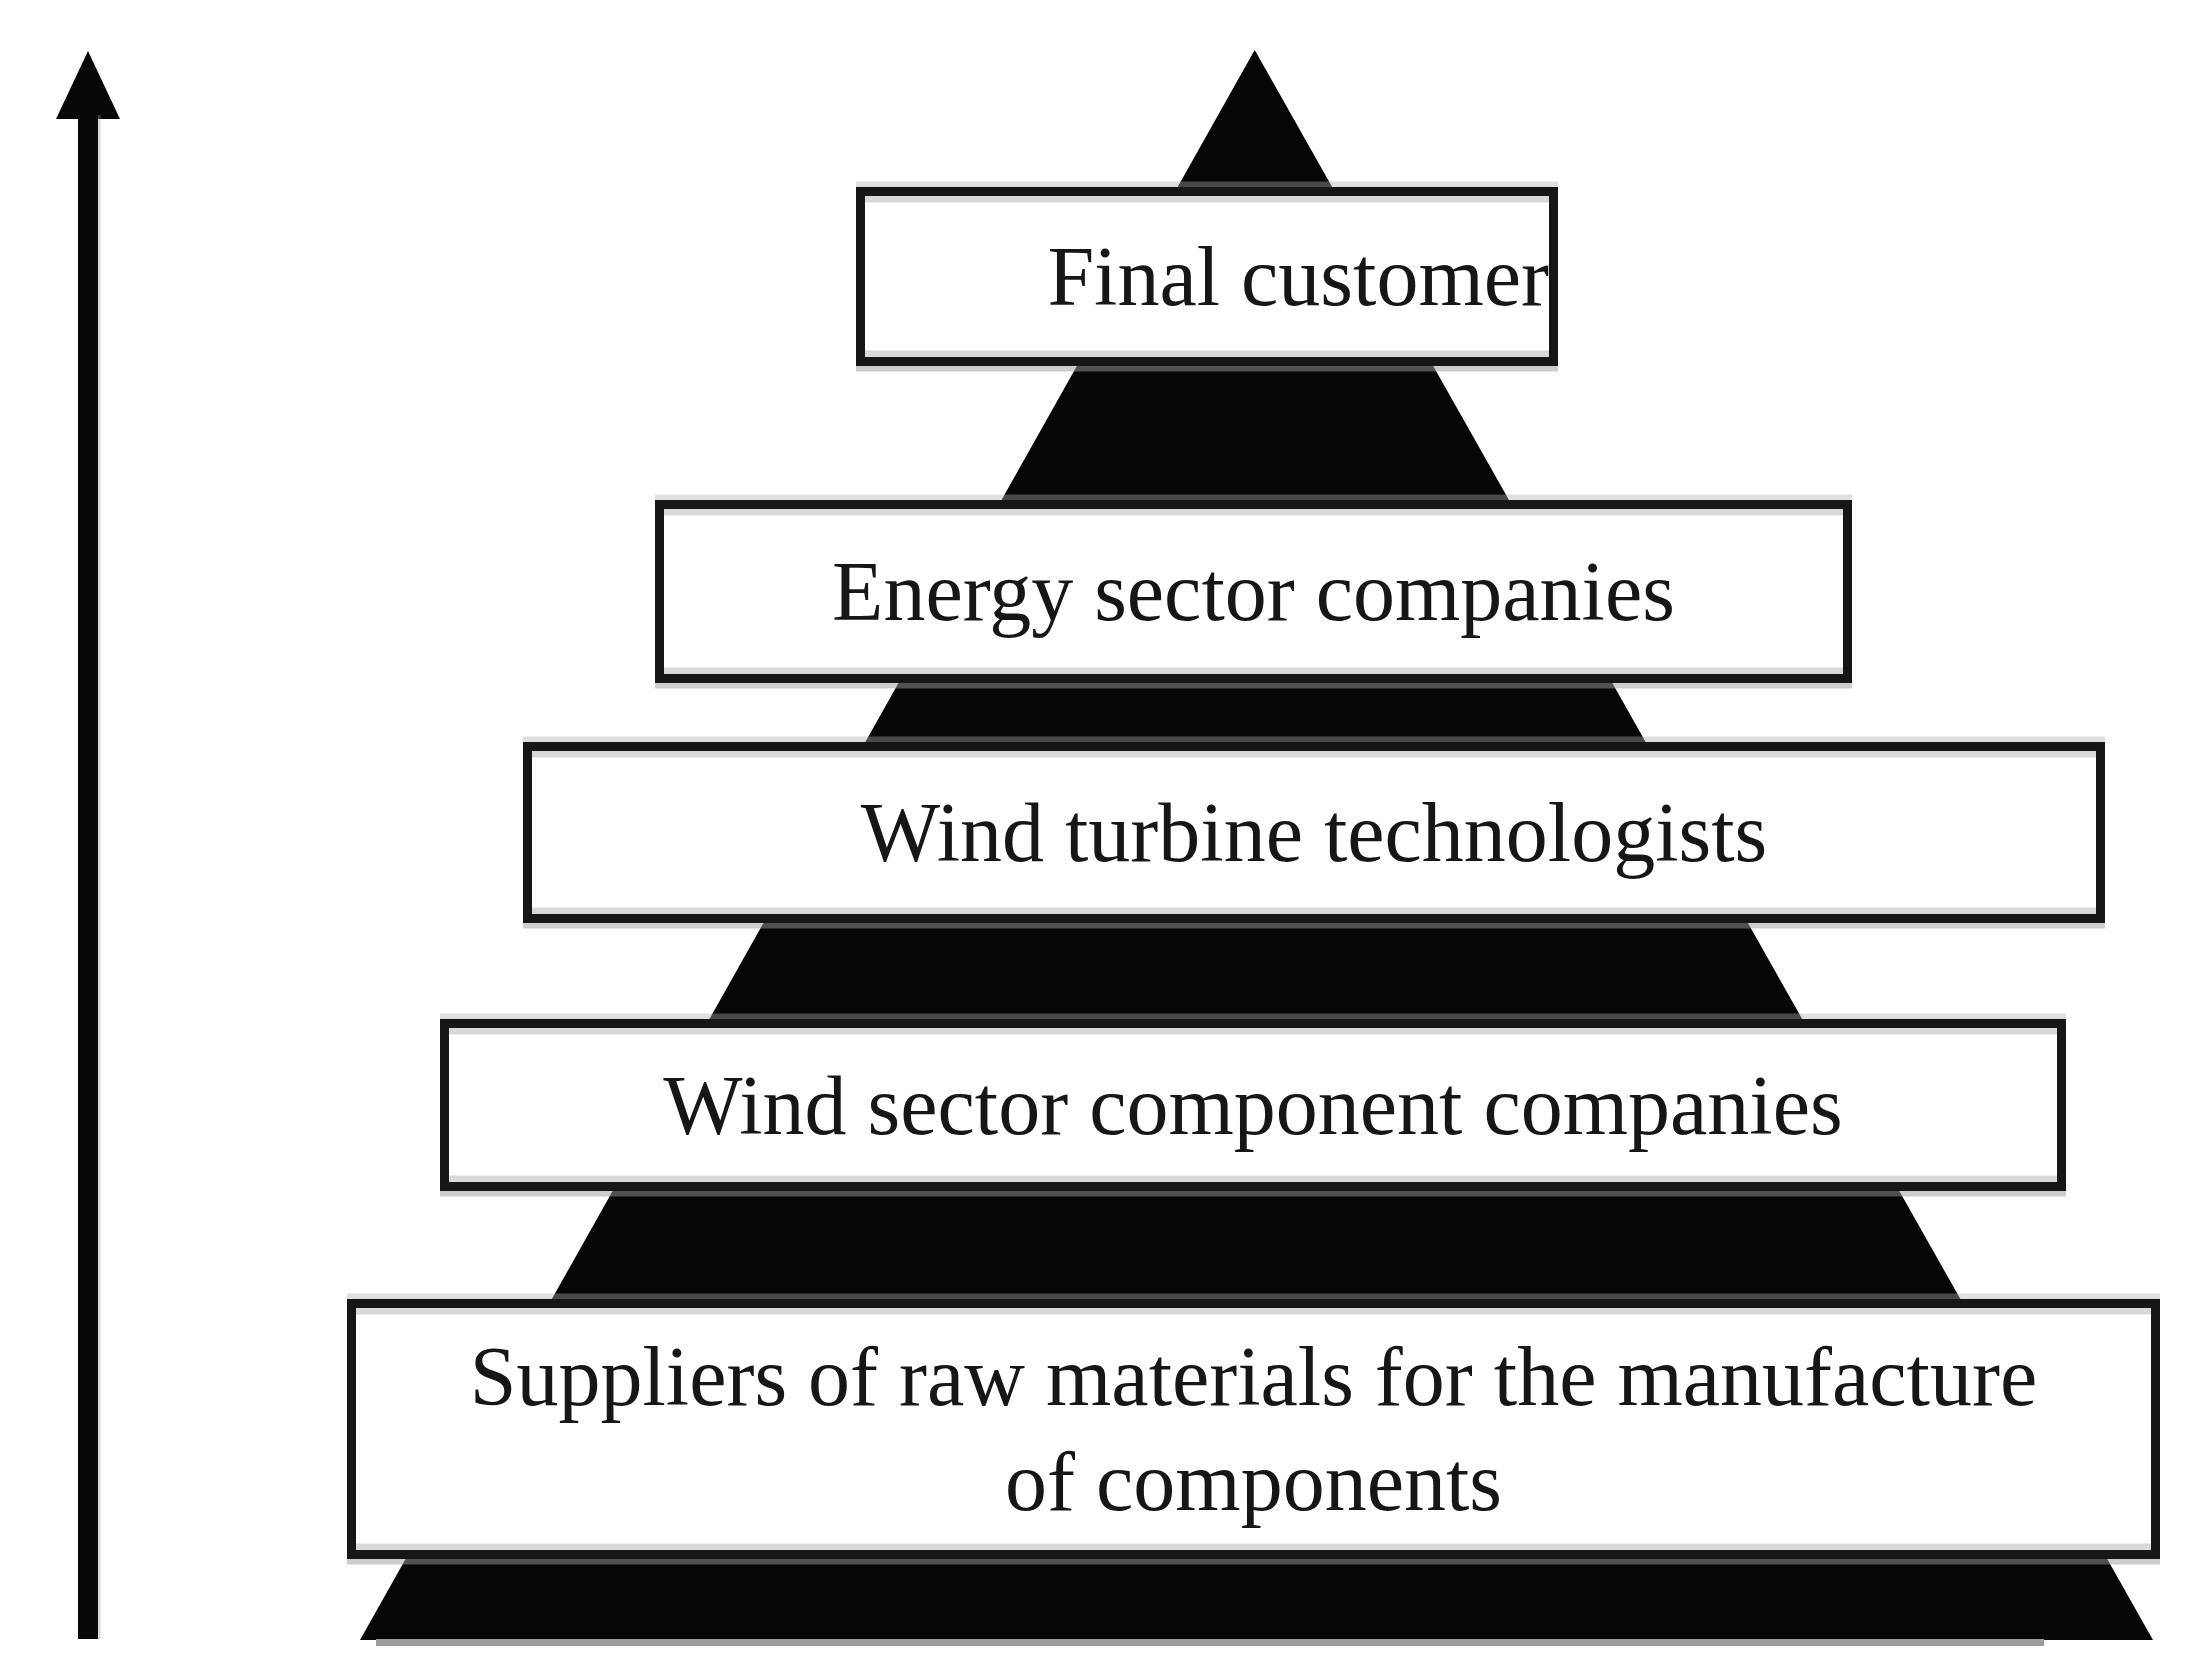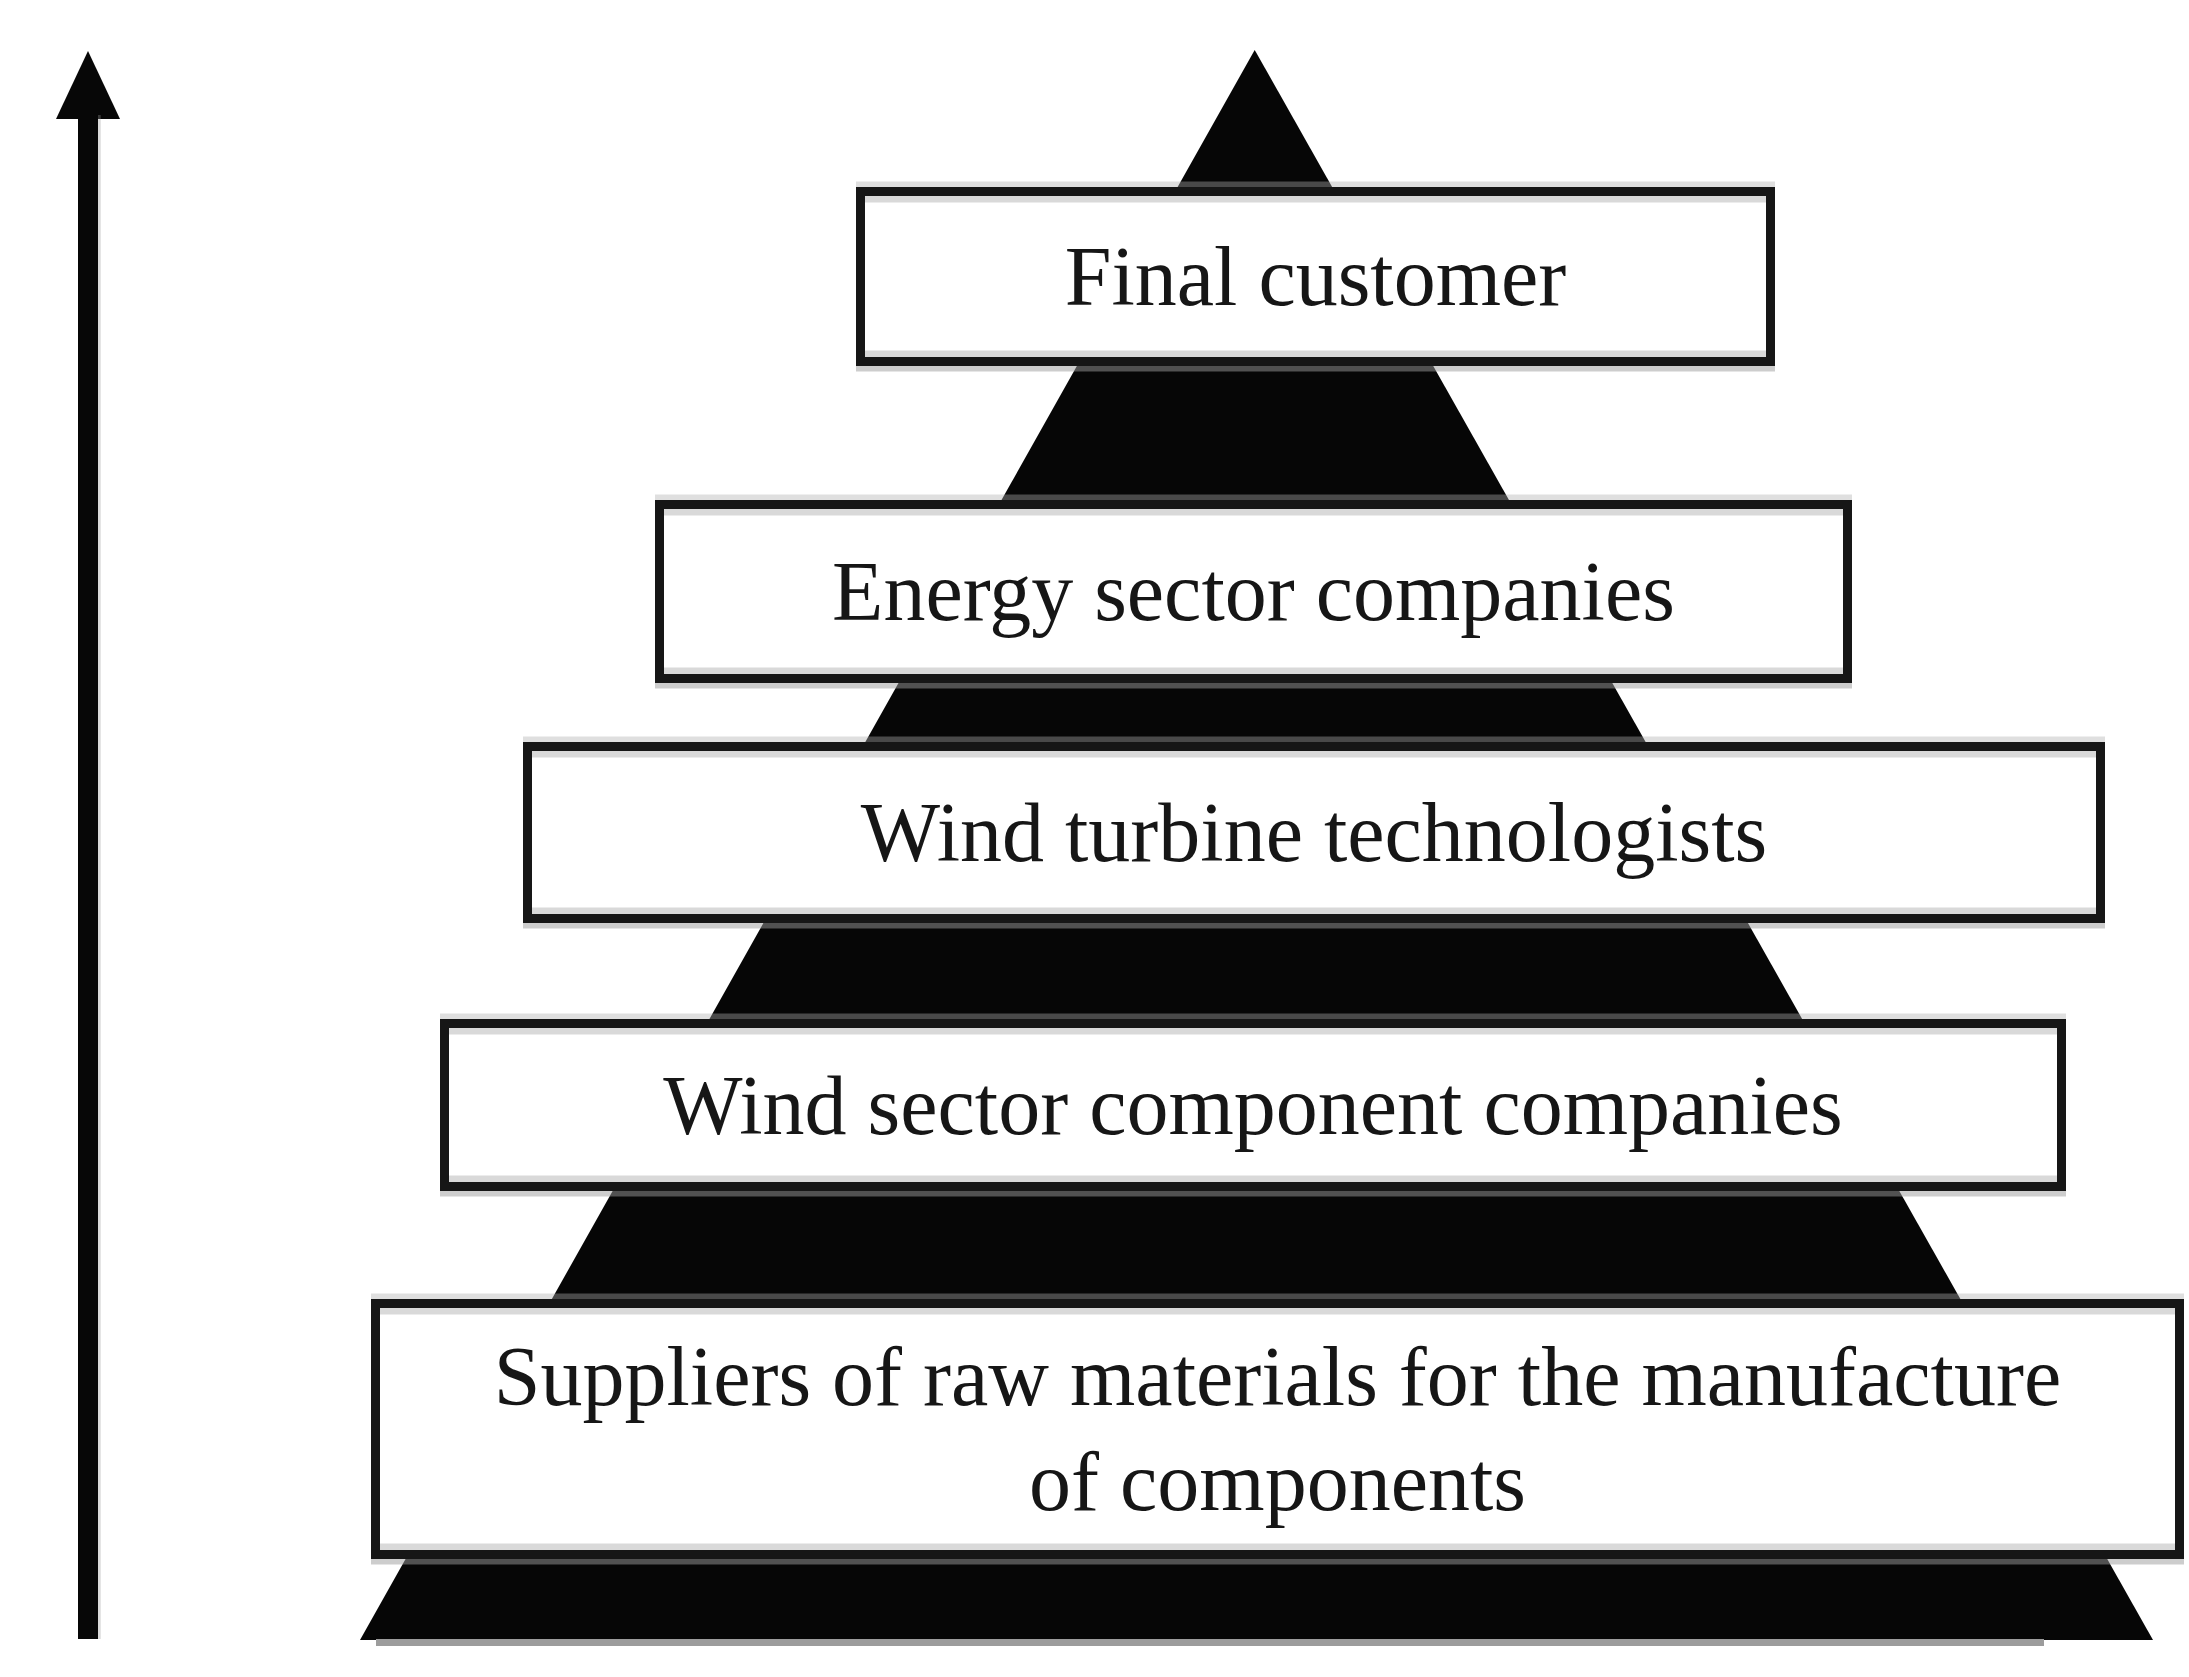--- a/index.html
+++ b/index.html
@@ -67,25 +67,25 @@
     text-align: center;
     color: #161616;
     font-size: 84px;
     line-height: 105px;
     box-shadow:
       0 5.5px 0 rgba(155,155,155,0.50),
       0 -5.5px 0 rgba(175,175,175,0.40),
       inset 0 6.4px 0 rgba(170,170,170,0.45),
       inset 0 -6.4px 0 rgba(170,170,170,0.45);
   }
-  .box-1 { left: 856px;  top: 187px;  width: 919px;  height: 179px; }
+  .box-1 { left: 856px;  top: 187px;  width: 702px;  height: 179px; justify-content: flex-end; }
   .box-2 { left: 655px;  top: 460px;  width: 1197px; height: 183px; margin-top: 40px; }
   .box-3 { left: 523px;  top: 742px;  width: 1582px; height: 181px; }
   .box-4 { left: 440px;  top: 1019px; width: 1626px; height: 172px; }
-  .box-5 { left: 347px;  top: 1299px; width: 1813px; height: 260px; margin-left: 24px; }
+  .box-5 { left: 347px;  top: 1299px; width: 1813px; height: 260px; }
   .box-5 .level-label { max-width: 1599px; }
 </style>
 </head>
 <body>
 
 <div class="canvas">
 
   <div>
     <div class="arrow-head"></div>
     <div class="arrow-shaft"></div>

